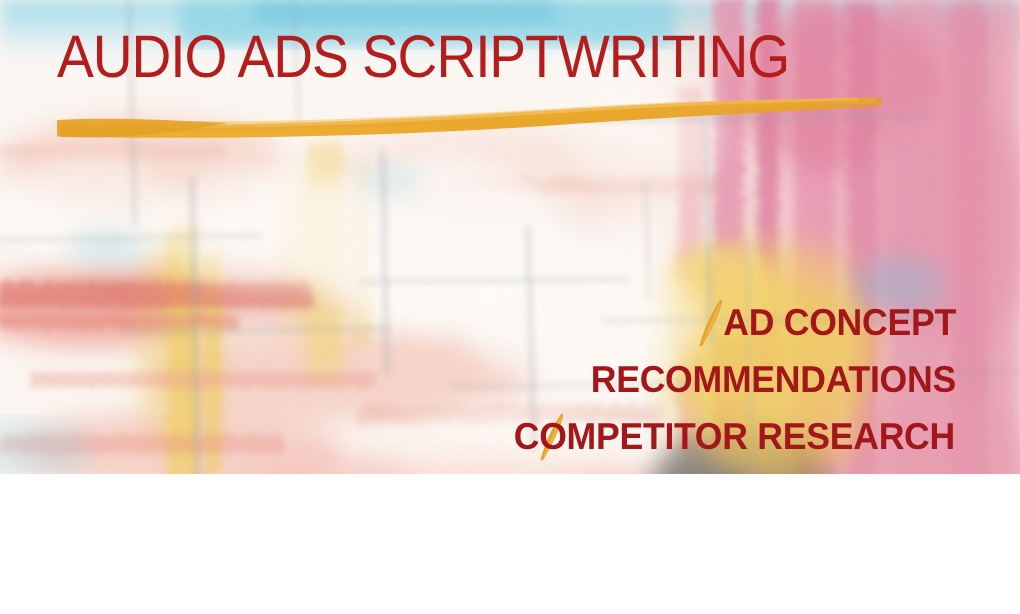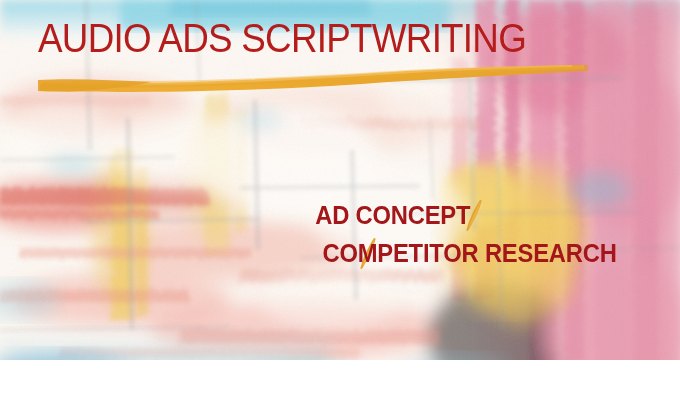--- a/index.html
+++ b/index.html
@@ -3,21 +3,21 @@
 <meta charset="utf-8">
 <style>
   html, body {
     margin: 0;
     padding: 0;
     background: #ffffff;
   }
   #canvas {
     position: relative;
     width: 680px;
-    height: 360px;
+    height: 316px;
     overflow: hidden;
     font-family: "Liberation Sans", sans-serif;
     background: #fde047;
   }
 
   
   #bg-art {
     position: absolute;
     inset: 0;
     width: 680px;
@@ -55,20 +55,21 @@
     width: 560px;
     height: 34px;
   }
 
   
   #service-list {
     position: absolute;
     right: 43px;
     top: 196px;
     width: 330px;
+    text-align: right;
   }
   .service-row {
     position: relative;
     height: 38px;
     line-height: 38px;
     white-space: nowrap;
   }
   .service-label {
     font-family: "Liberation Sans Narrow", "Liberation Sans", sans-serif;
     font-size: 25px;
@@ -288,20 +289,23 @@
       <svg class="slash-mark" style="right:150px;" viewBox="0 0 26 34">
         <path d="M20.5 2 C 19 9, 14 20, 7.5 31 C 6.5 32.4, 5.2 32.2, 5.6 30.6
                  C 8.2 20.4, 13.5 9.4, 18.6 1.6 C 19.3 0.6, 20.7 0.9, 20.5 2 Z" fill="#e5a22c"></path>
         <path d="M19.4 4 C 17.8 10.5, 13.6 19.8, 8.6 28.6 C 8 29.6, 7.2 29.4, 7.6 28.4
                  C 11 19.4, 15.2 10.6, 18.4 3.6 C 18.8 2.8, 19.6 3.1, 19.4 4 Z" fill="#edb642" opacity="0.85"></path>
       </svg>
       <span class="service-label">AD CONCEPT</span>
     </div>
 
 
+    <div class="service-row">
+      <span class="service-label">RECOMMENDATIONS</span>
+    </div>
 
 
     <div class="service-row">
       <svg class="slash-mark" style="right:256px;" viewBox="0 0 26 34">
         <path d="M20.5 2 C 19 9, 14 20, 7.5 31 C 6.5 32.4, 5.2 32.2, 5.6 30.6
                  C 8.2 20.4, 13.5 9.4, 18.6 1.6 C 19.3 0.6, 20.7 0.9, 20.5 2 Z" fill="#e5a22c"></path>
         <path d="M19.4 4 C 17.8 10.5, 13.6 19.8, 8.6 28.6 C 8 29.6, 7.2 29.4, 7.6 28.4
                  C 11 19.4, 15.2 10.6, 18.4 3.6 C 18.8 2.8, 19.6 3.1, 19.4 4 Z" fill="#edb642" opacity="0.85"></path>
       </svg>
       <span class="service-label">COMPETITOR RESEARCH</span>

